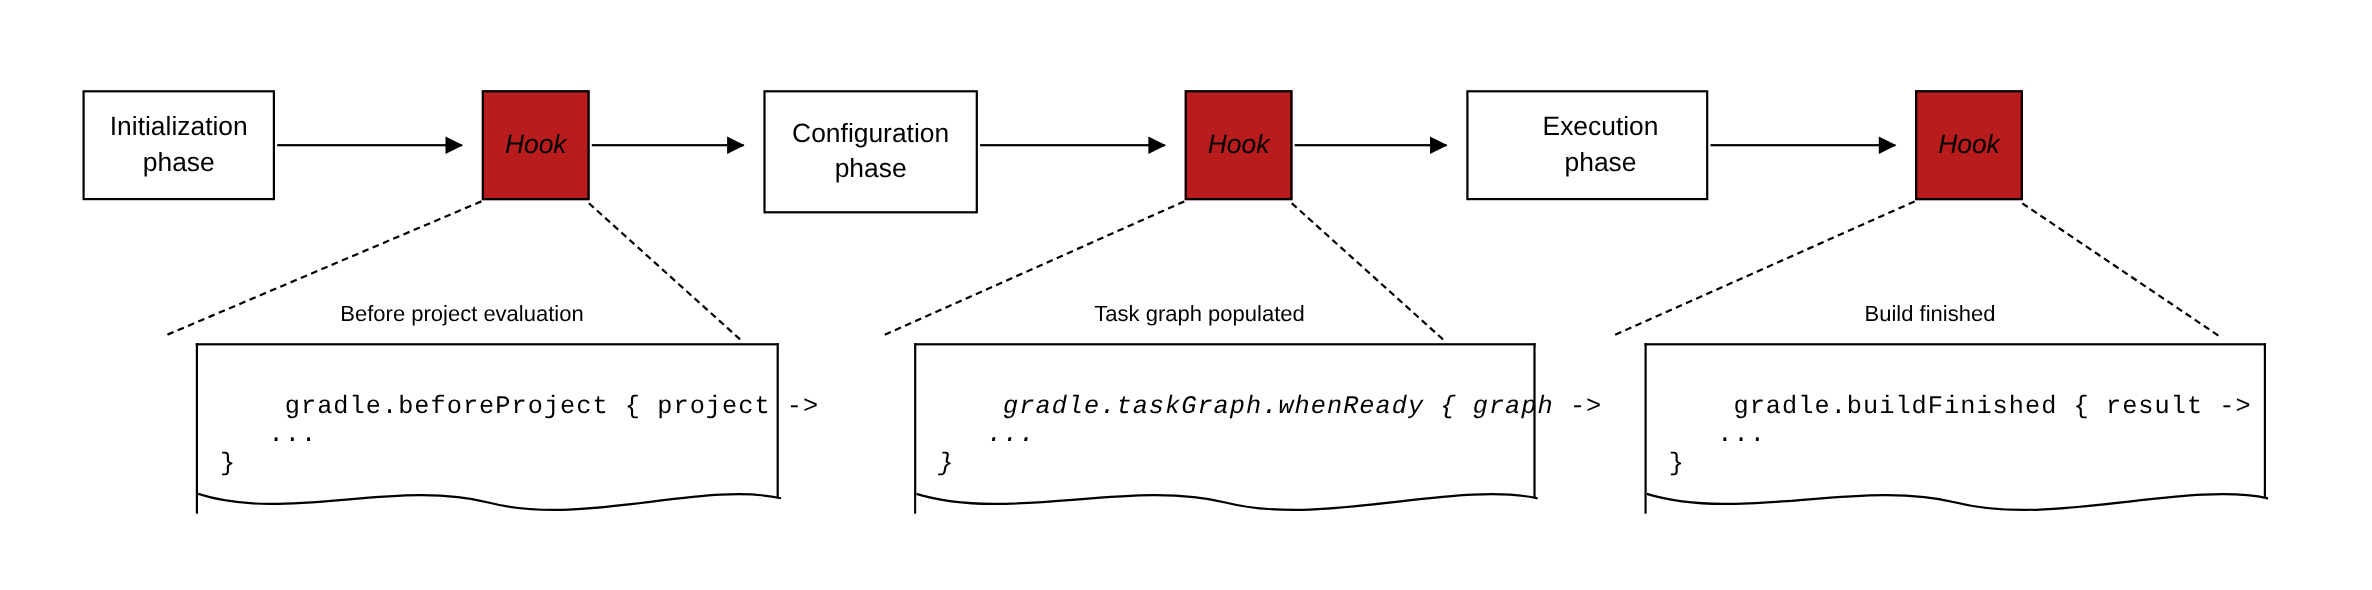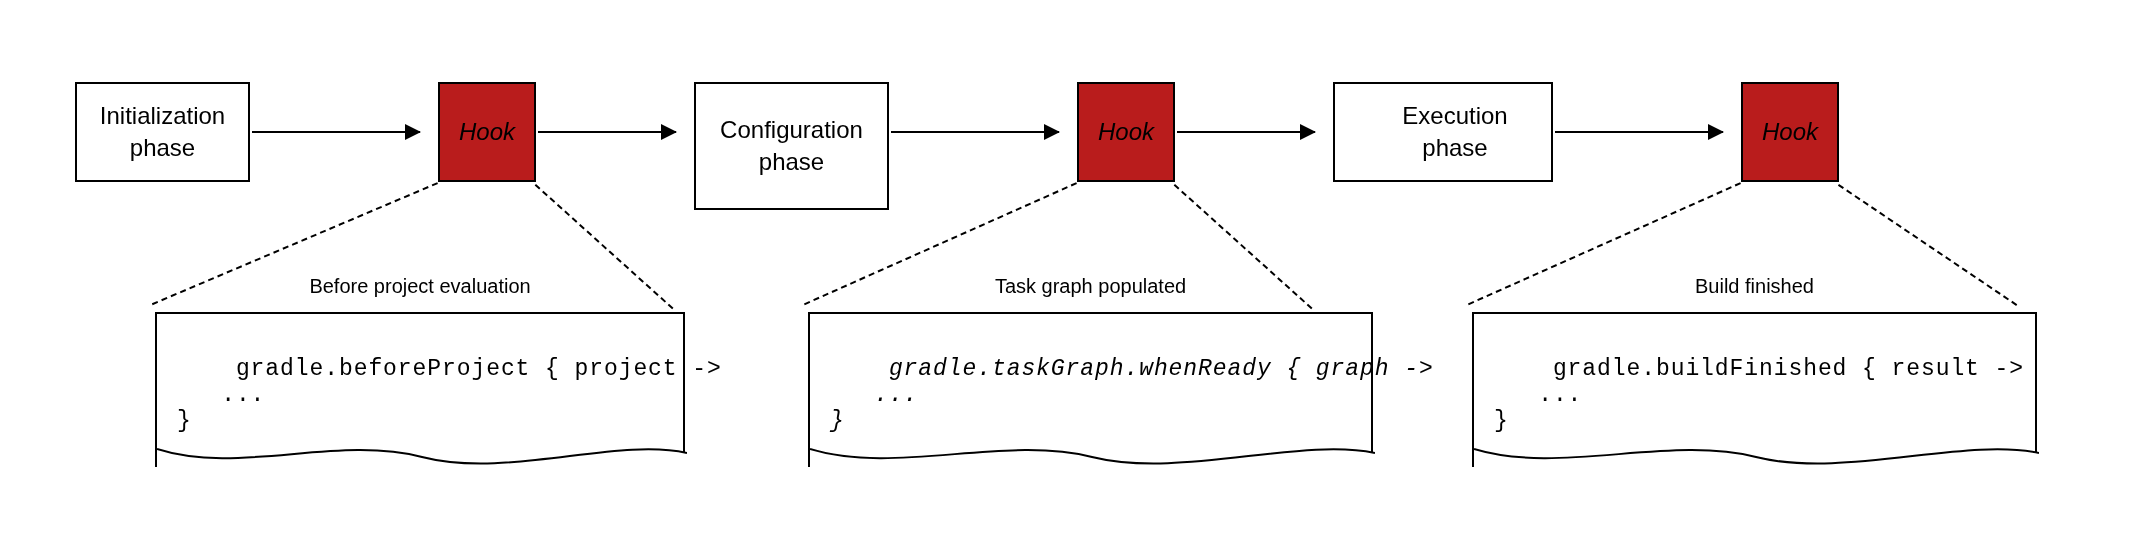--- a/index.html
+++ b/index.html
@@ -59,20 +59,21 @@
     }
     .code-box {
       position: absolute;
       border: 2px solid #000;
       background: #fff;
       font-family: "Courier New", Courier, monospace;
       font-size: 23px;
       padding: 16px 20px 30px 20px;
       white-space: pre;
       letter-spacing: 0.04em;
+      margin-left: 23px;
     }
     .wavy-bottom {
       position: absolute;
       left: 0;
       right: 0;
       bottom: -2px;
       height: 22px;
       pointer-events: none;
     }
   </style>
@@ -87,21 +88,21 @@
   </div>
 
   <div class="arrow" style="left:252px; top:131px; width:168px;"></div>
 
   <div class="box hook" style="left:438px; top:82px; width:98px; height:100px;">
     <span>Hook</span>
   </div>
 
   <div class="arrow" style="left:538px; top:131px; width:138px;"></div>
 
-  <div class="box" style="left:694px; top:82px; width:195px; height:128px;">
+  <div class="box" style="left:694px; top:82px; width:195px; height:112px;">
     <span>Configuration
 phase</span>
   </div>
 
   <div class="arrow" style="left:891px; top:131px; width:168px;"></div>
 
   <div class="box hook" style="left:1077px; top:82px; width:98px; height:100px;">
     <span>Hook</span>
   </div>
 

